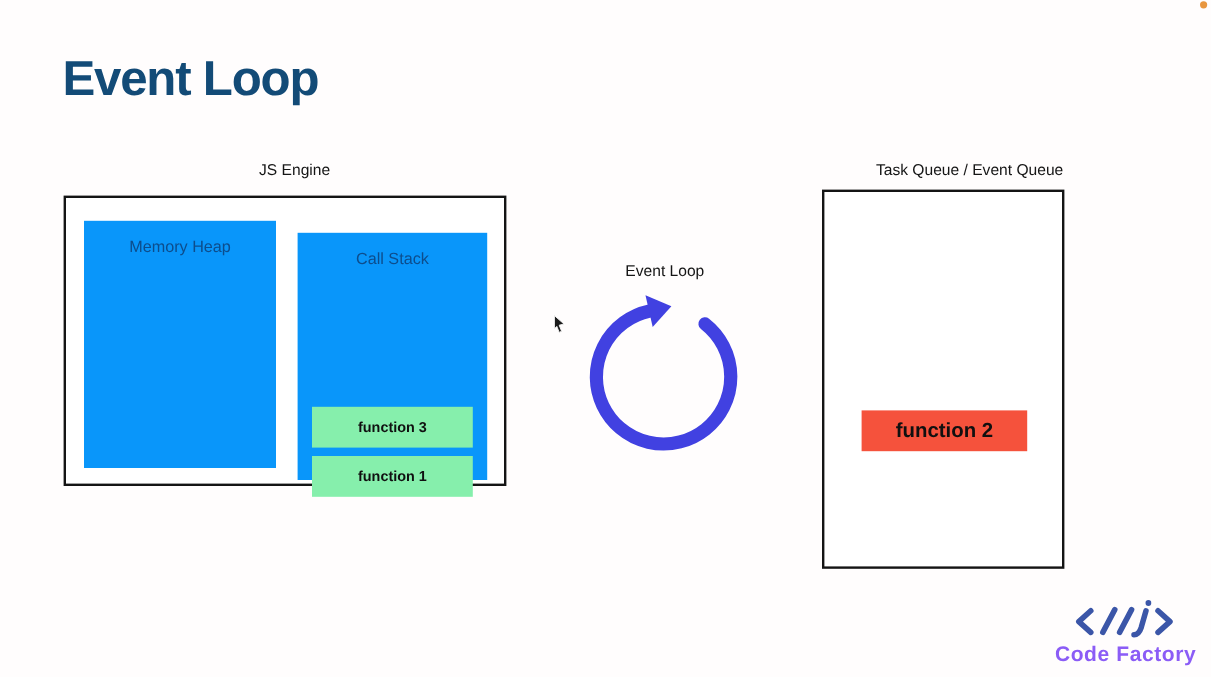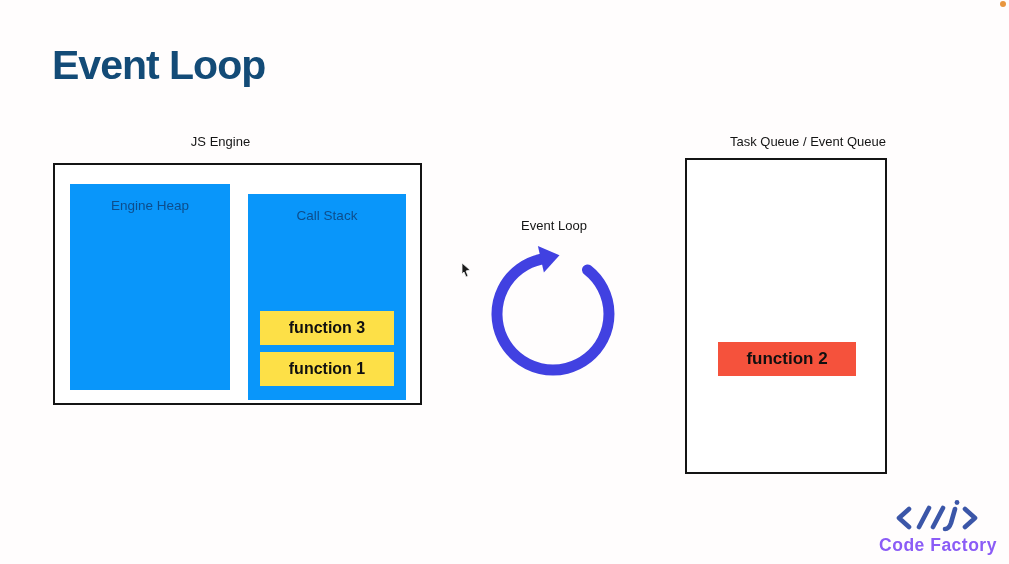--- a/index.html
+++ b/index.html
@@ -15,21 +15,21 @@
 
   .page-title {
     left: 52px; top: 42px;
     font-size: 41px; font-weight: 800;
     color: #134b77; letter-spacing: -1px;
   }
 
   .group-label {
     font-size: 13px; color: #151515; text-align: center;
   }
-  .js-engine-label   { left: 36px;  top: 134px; width: 369px; text-align: center; }
+  .js-engine-label   { left: 61px;  top: 134px; width: 369px; text-align: center; }
   .task-queue-label  { left: 703px; top: 134px; width: 210px; }
   .event-loop-label  { left: 488px; top: 218px; width: 132px; }
 
   .outline-box {
     background: #ffffff;
     border: 2px solid #141414;
     box-sizing: border-box;
   }
   .js-engine-box  { left: 53px;  top: 163px; width: 369px; height: 242px; }
   .task-queue-box { left: 685px; top: 158px; width: 202px; height: 316px; }
@@ -42,23 +42,23 @@
   .stack-panel { left: 193px; top: 29px; width: 158px; height: 206px; }
   .panel-label {
     display: block; text-align: center;
     padding-top: 14px;
     font-size: 13.5px; color: #0d4d8c;
   }
 
   .frame-box {
     position: absolute;
     left: 12px; width: 134px; height: 34px;
-    background: #fde047;
+    background: #86efac;
     display: flex; align-items: center; justify-content: center;
-    font-size: 16px; font-weight: bold; color: #101010;
+    font-size: 12px; font-weight: bold; color: #101010; margin-top: 28px;
   }
   .frame-0 { top: 117px; }
   .frame-1 { top: 158px; }
 
   .task-box {
     position: absolute;
     left: 31px; top: 182px; width: 138px; height: 34px;
     background: #f5523c;
     display: flex; align-items: center; justify-content: center;
     font-size: 17px; font-weight: bold; color: #101010;
@@ -88,21 +88,21 @@
 <body>
 
 <div class="abs page-title">Event Loop</div>
 
 <div class="abs record-dot"></div>
 
 <div class="abs group-label js-engine-label">JS Engine</div>
 
 <div class="abs outline-box js-engine-box">
   <div class="blue-panel heap-panel">
-    <span class="panel-label">Engine Heap</span>
+    <span class="panel-label">Memory Heap</span>
   </div>
   <div class="blue-panel stack-panel">
     <span class="panel-label">Call Stack</span>
     <div class="frame-box frame-0">function 3</div>
     <div class="frame-box frame-1">function 1</div>
   </div>
 </div>
 
 <div class="abs group-label event-loop-label">Event Loop</div>
 

